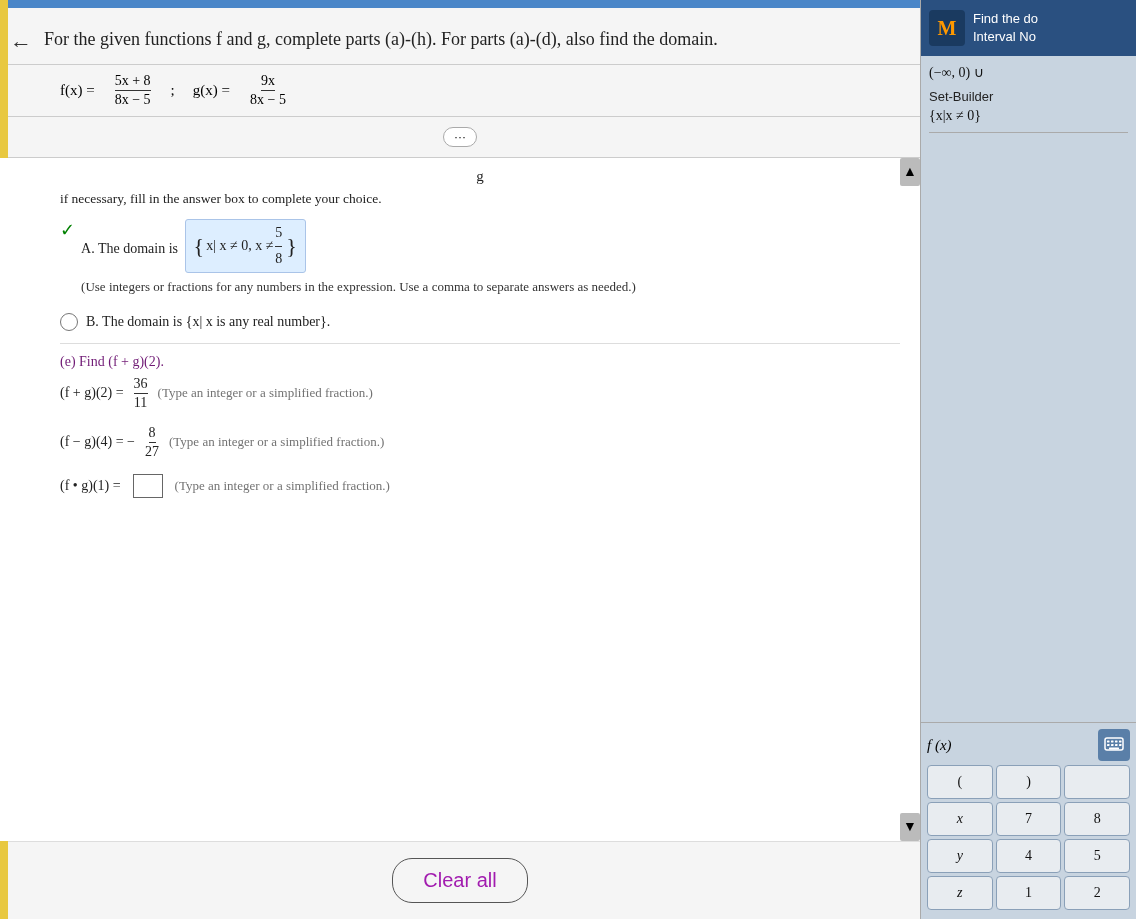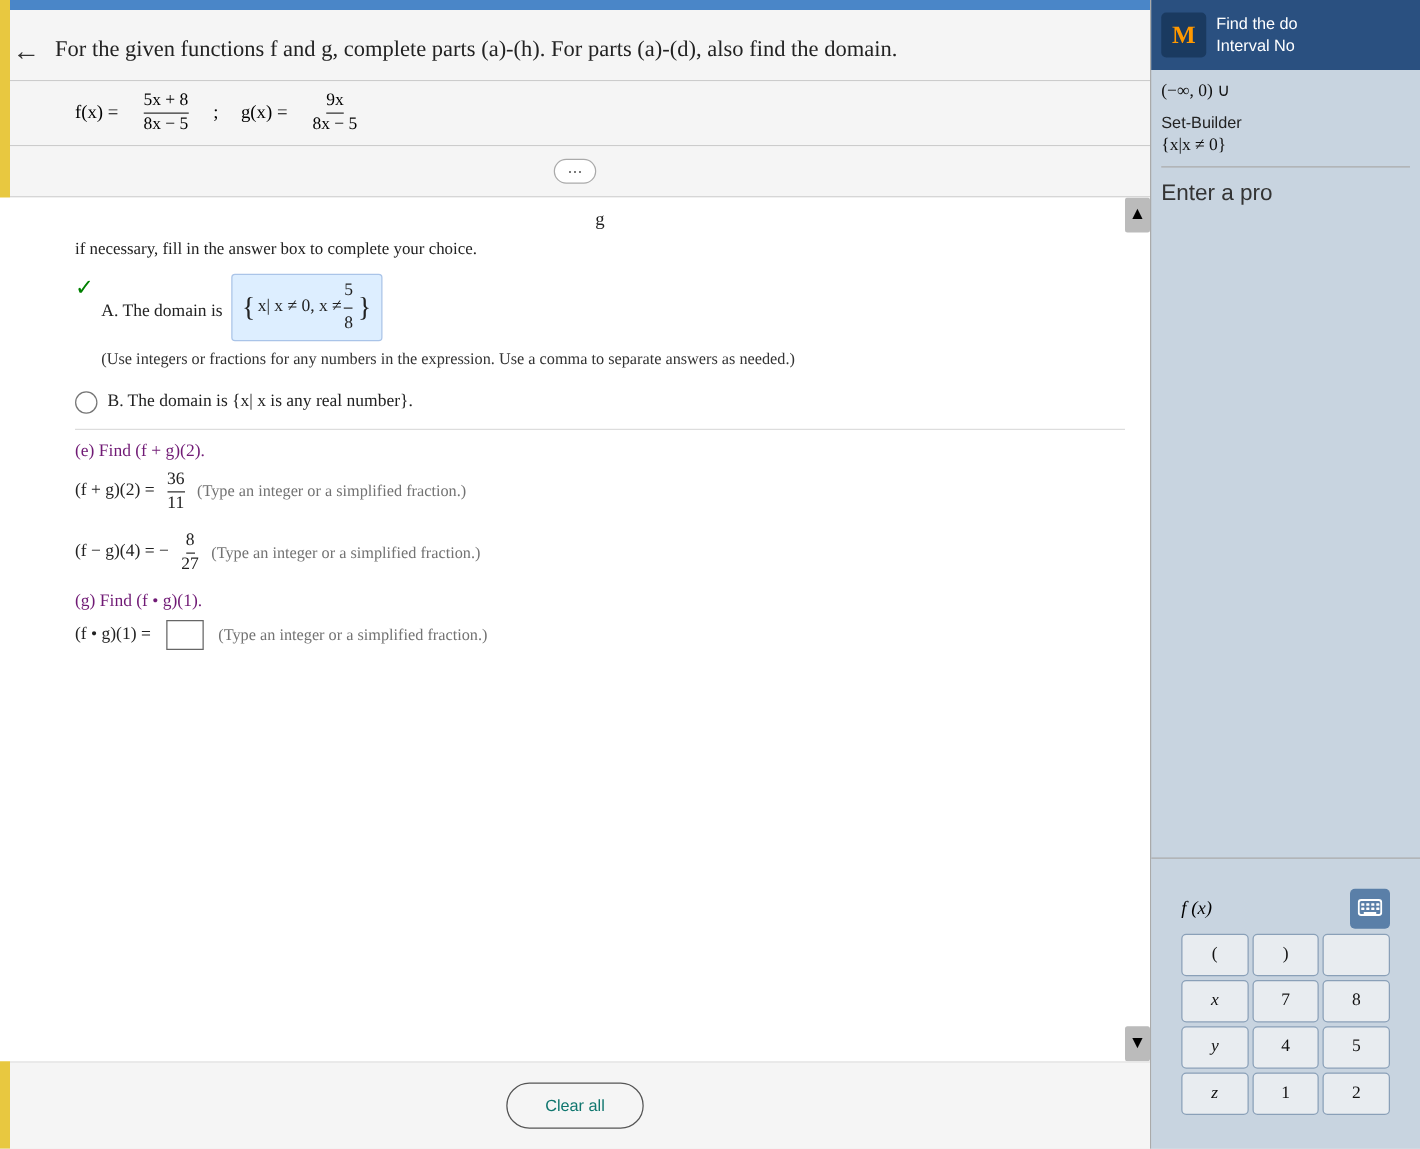--- a/index.html
+++ b/index.html
@@ -203,24 +203,24 @@
       gap: 20px;
       padding: 16px 20px;
       background: #f5f5f5;
       border-top: 1px solid #ddd;
     }
 
     .btn-clear {
       border: 1.5px solid #555;
       border-radius: 20px;
       padding: 10px 30px;
-      font-size: 13px;
+      font-size: 20px;
       background: #f5f5f5;
       cursor: pointer;
-      color: #0f766e;
+      color: #a21caf;
     }
 
     .btn-check {
       border: none;
       border-radius: 20px;
       padding: 10px 30px;
       font-size: 15px;
       background: #e05a6a;
       cursor: pointer;
       color: #fff;
@@ -289,21 +289,21 @@
 
     .right-divider {
       border: none;
       border-top: 1px solid #aaa;
       margin: 8px 0;
     }
 
     
     .keyboard-area {
       background: #c8d4e0;
-      padding: 24px;
+      padding: 6px;
       border-top: 1px solid #aaa;
     }
 
     .keyboard-header {
       display: flex;
       justify-content: flex-end;
       margin-bottom: 4px;
     }
 
     .keyboard-toggle {
@@ -451,21 +451,20 @@
           <span>(f − g)(4) = −</span>
           <span class="fraction">
             <span class="numer" style="border-bottom:1px solid #333;padding-bottom:1px;">8</span>
             <span class="denom">27</span>
           </span>
           <span class="type-hint">(Type an integer or a simplified fraction.)</span>
         </div>
       </div>
 
       <div class="part-section">
-        <div class="part-find">(g) Find (f • g)(1).</div>
         <div class="answer-line">
           <span>(f • g)(1) =</span>
           <span class="answer-box"></span>
           <span class="type-hint">(Type an integer or a simplified fraction.)</span>
         </div>
       </div>
 
     </div>
   </div>
 
@@ -484,21 +483,20 @@
       <div class="right-header-title">Find the do</div>
       <div class="right-header-title">Interval No</div>
     </div>
   </div>
 
   <div class="right-content">
     <div class="right-value">(−∞, 0) ∪</div>
     <div class="right-section-label">Set-Builder</div>
     <div class="right-value">{x|x ≠ 0}</div>
     <hr class="right-divider">
-    <div style="font-size:18px;color:#333;font-family:Arial,sans-serif;margin:10px 0;">Enter a pro</div>
   </div>
 
   <div class="keyboard-area">
 
     <div class="keyboard-header">
       <div style="display:flex;align-items:center;justify-content:space-between;width:100%;">
         <span style="font-size:15px;font-style:italic;font-family:'Times New Roman',serif;">f (x)</span>
         <div class="keyboard-toggle">
           <svg width="20" height="16" viewBox="0 0 20 16">
             <rect x="1" y="1" width="18" height="12" rx="2" fill="none" stroke="#fff" stroke-width="1.5"></rect>

